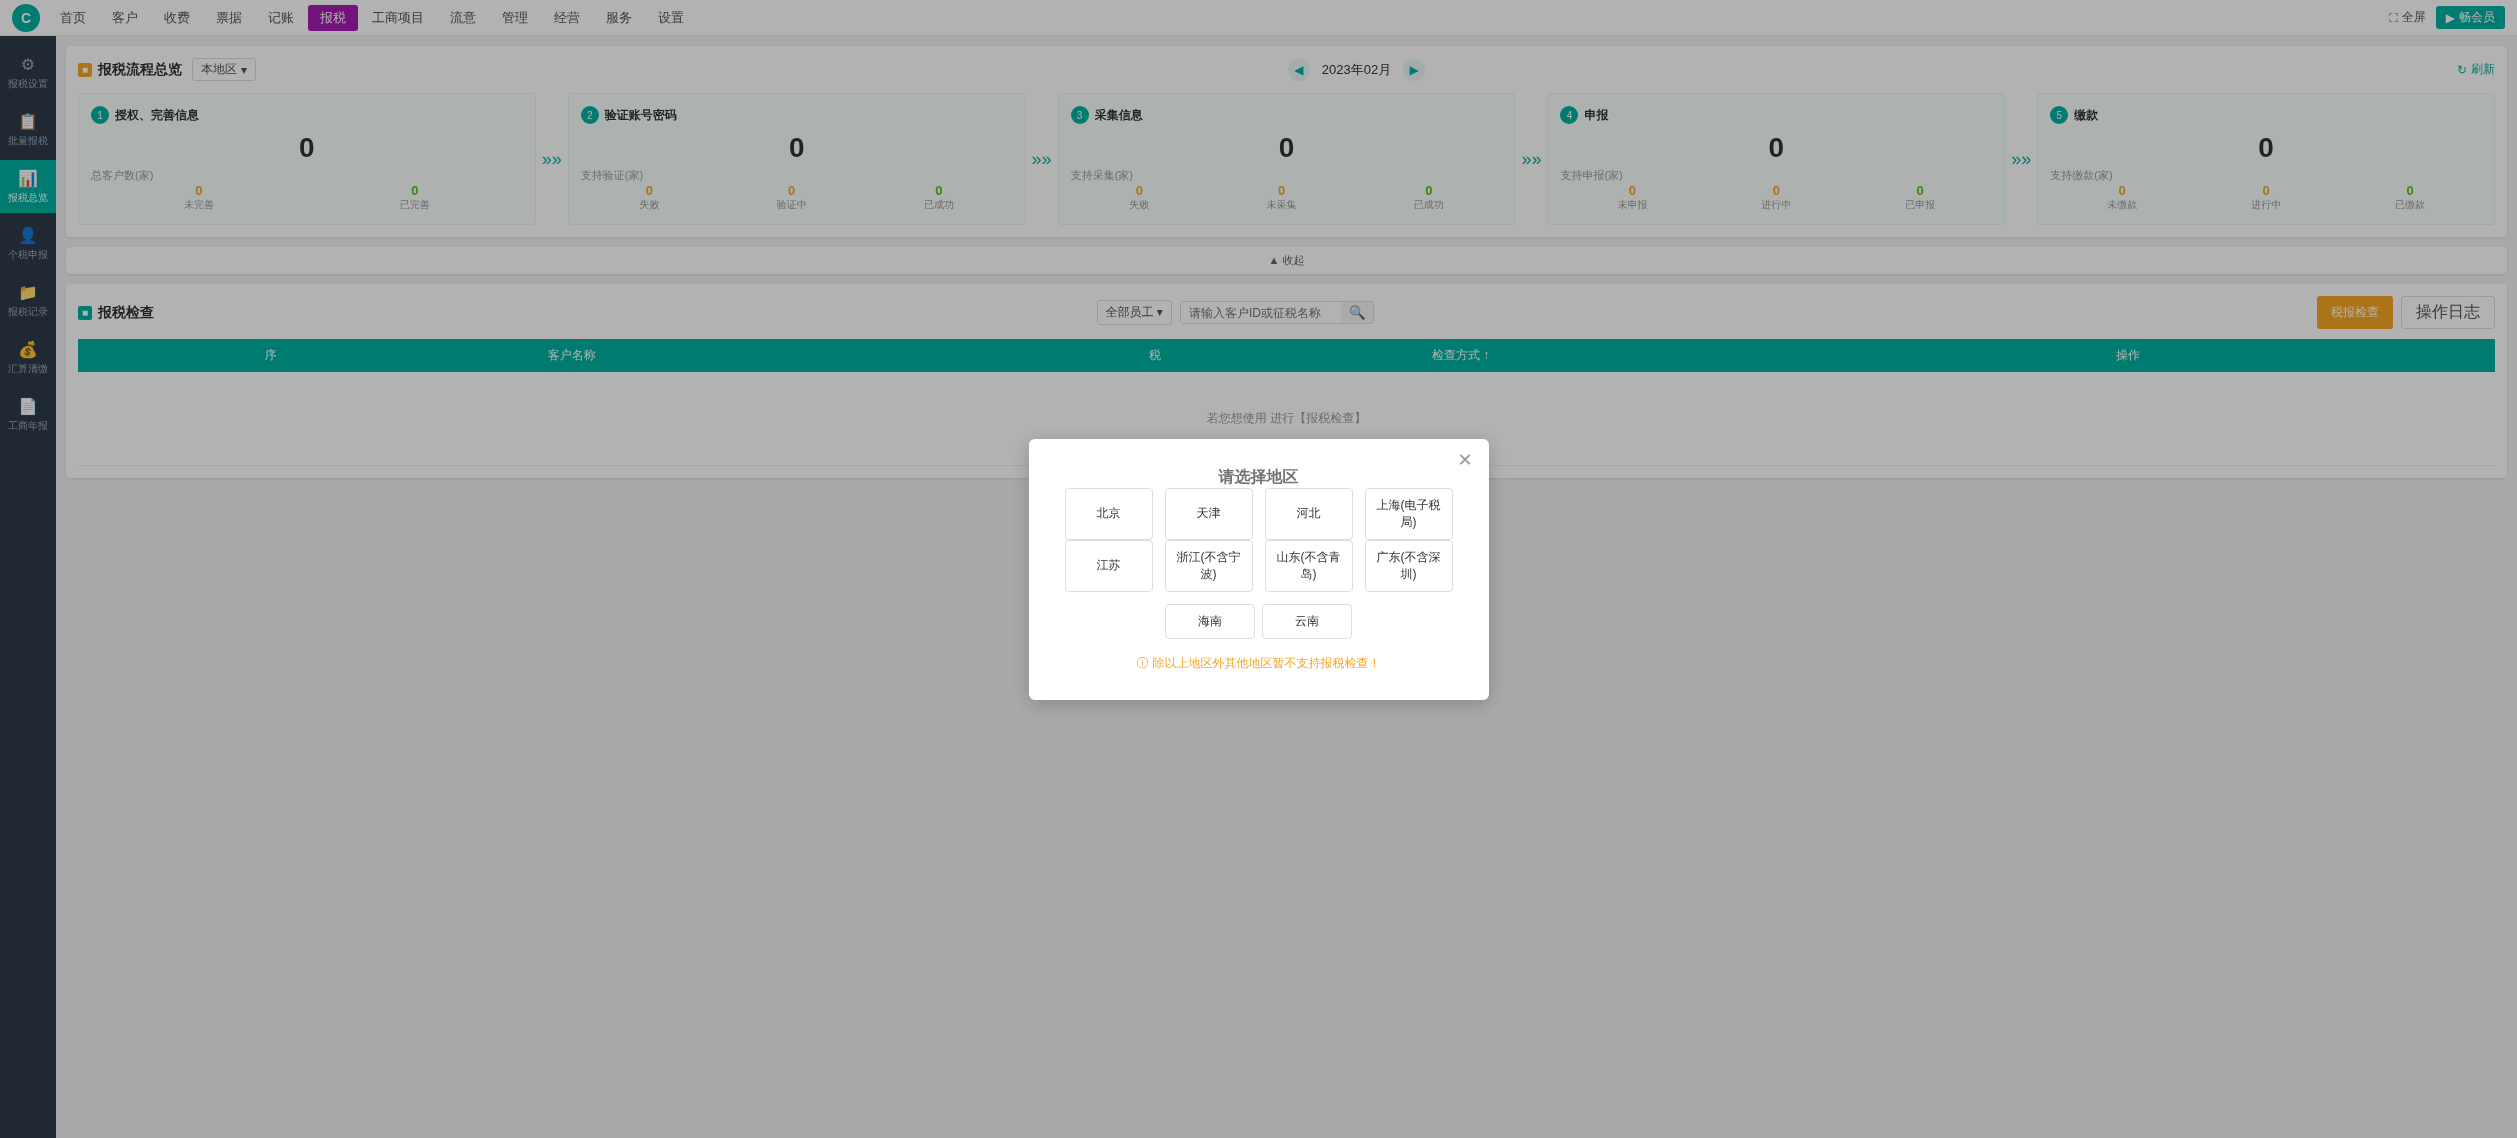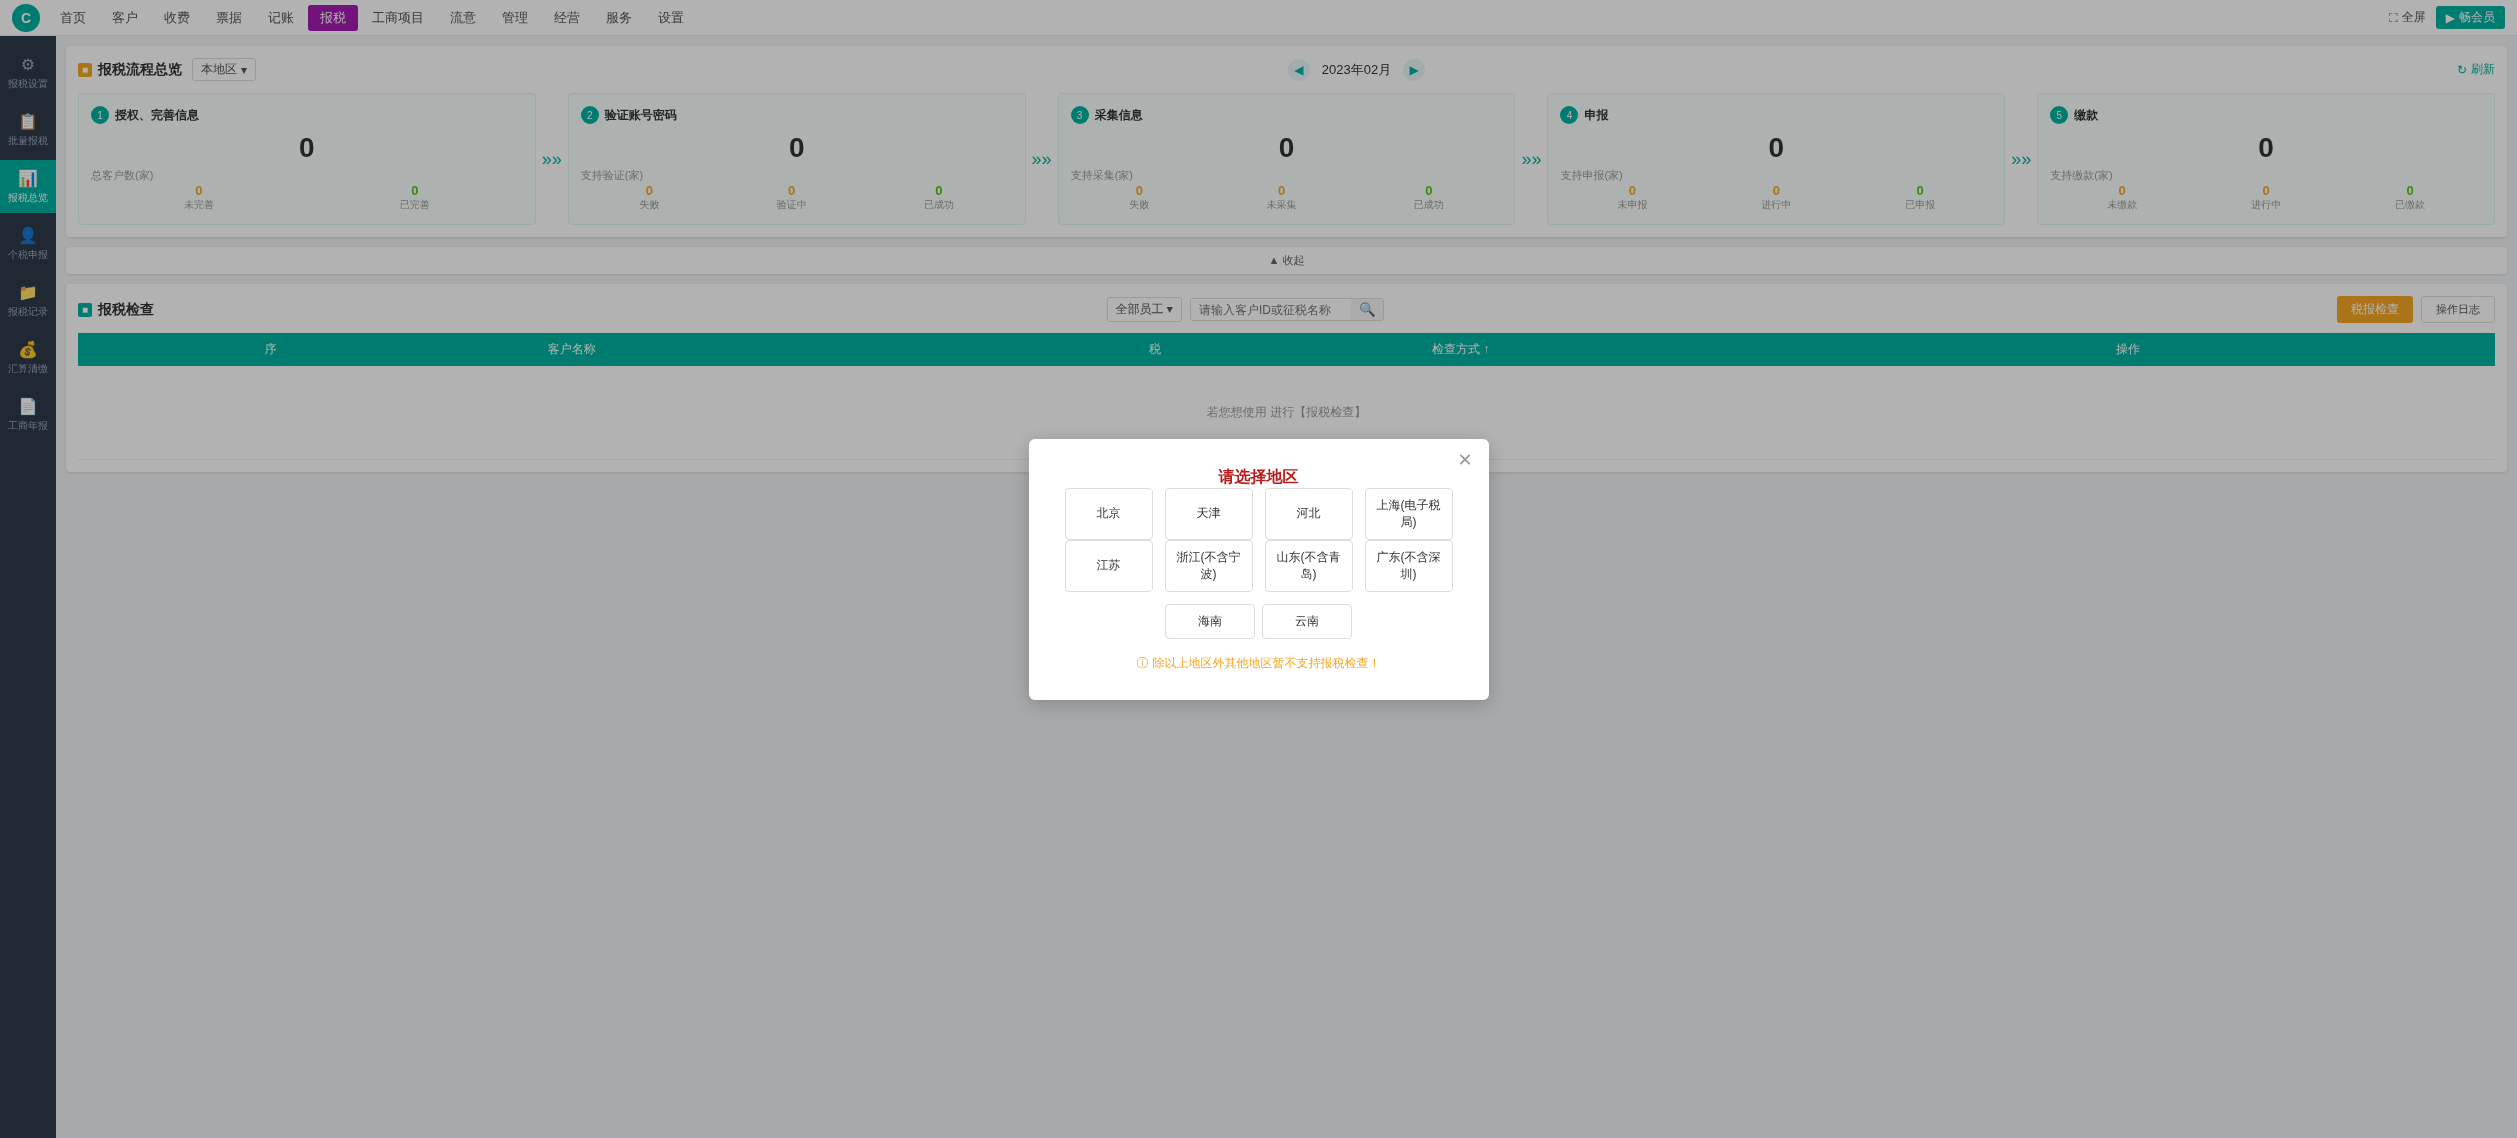--- a/index.html
+++ b/index.html
@@ -303,21 +303,21 @@
       cursor: pointer;
       font-size: 12px;
     }
     .btn-log {
       background: #fff;
       color: #555;
       border: 1px solid #ddd;
       padding: 5px 14px;
       border-radius: 3px;
       cursor: pointer;
-      font-size: 11px;
+      font-size: 16px;
     }
 
     
     .data-table {
       width: 100%;
       border-collapse: collapse;
       font-size: 12px;
     }
     .data-table th {
       background: #00b0a0;
@@ -355,21 +355,21 @@
       border-radius: 6px;
       padding: 28px 36px;
       width: 460px;
       position: relative;
       box-shadow: 0 4px 20px rgba(0,0,0,0.2);
     }
     .modal-title {
       text-align: center;
       font-size: 16px;
       font-weight: bold;
-      color: #b91c1c;
+      color: #737373;
     }
     .modal-close {
       position: absolute;
       top: 12px;
       right: 16px;
       font-size: 18px;
       cursor: pointer;
       color: #999;
       border: none;
       background: none;

